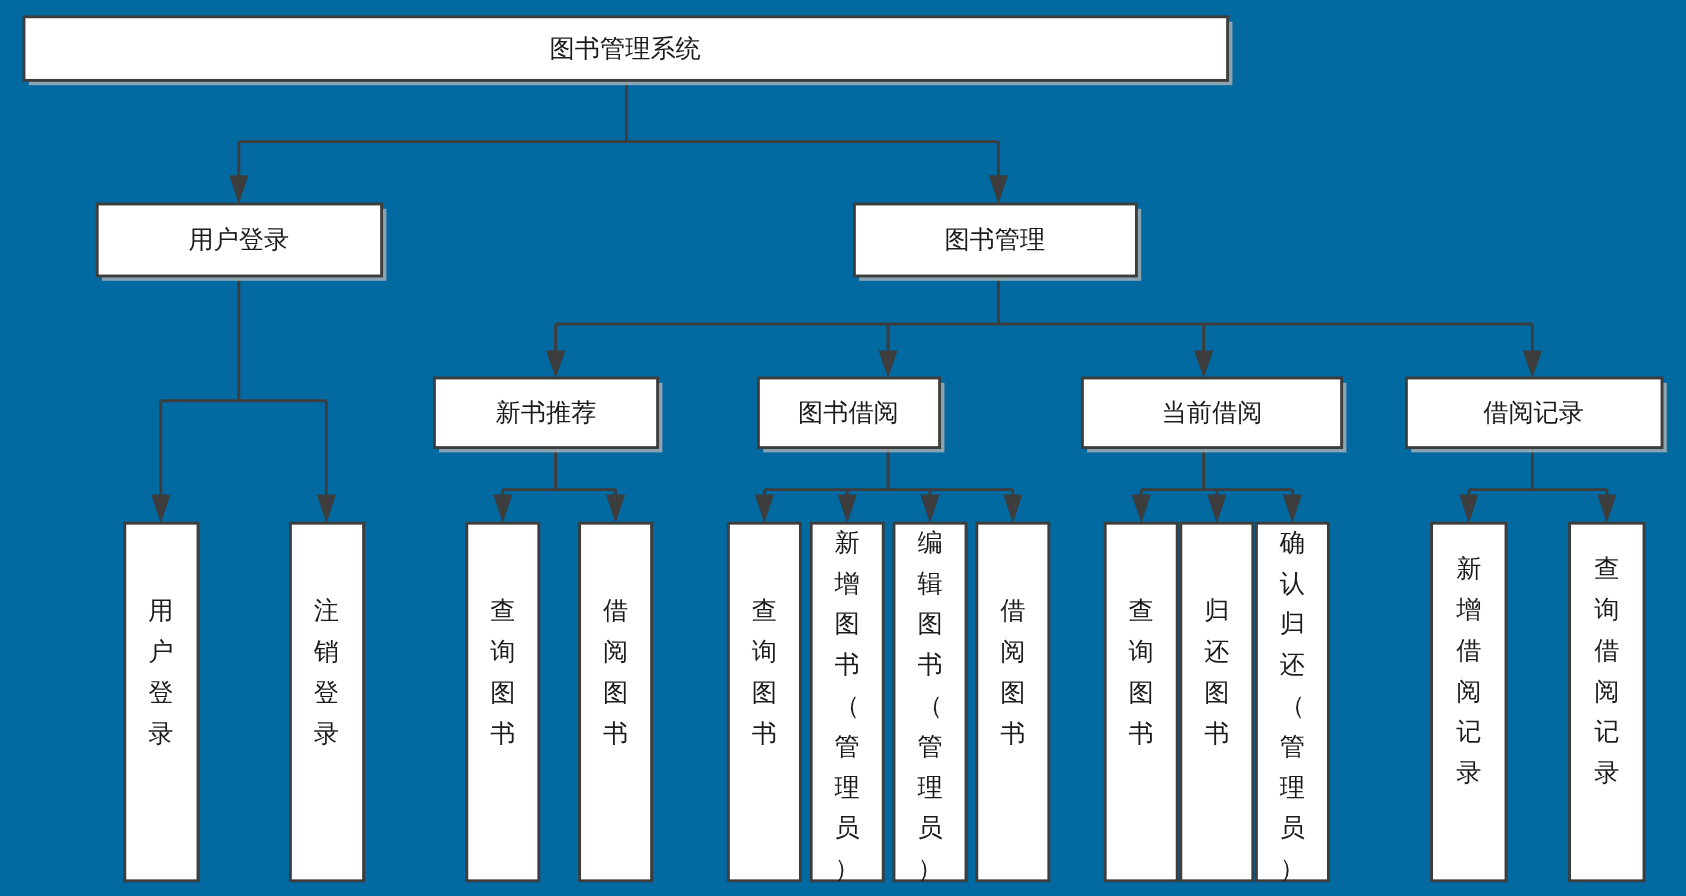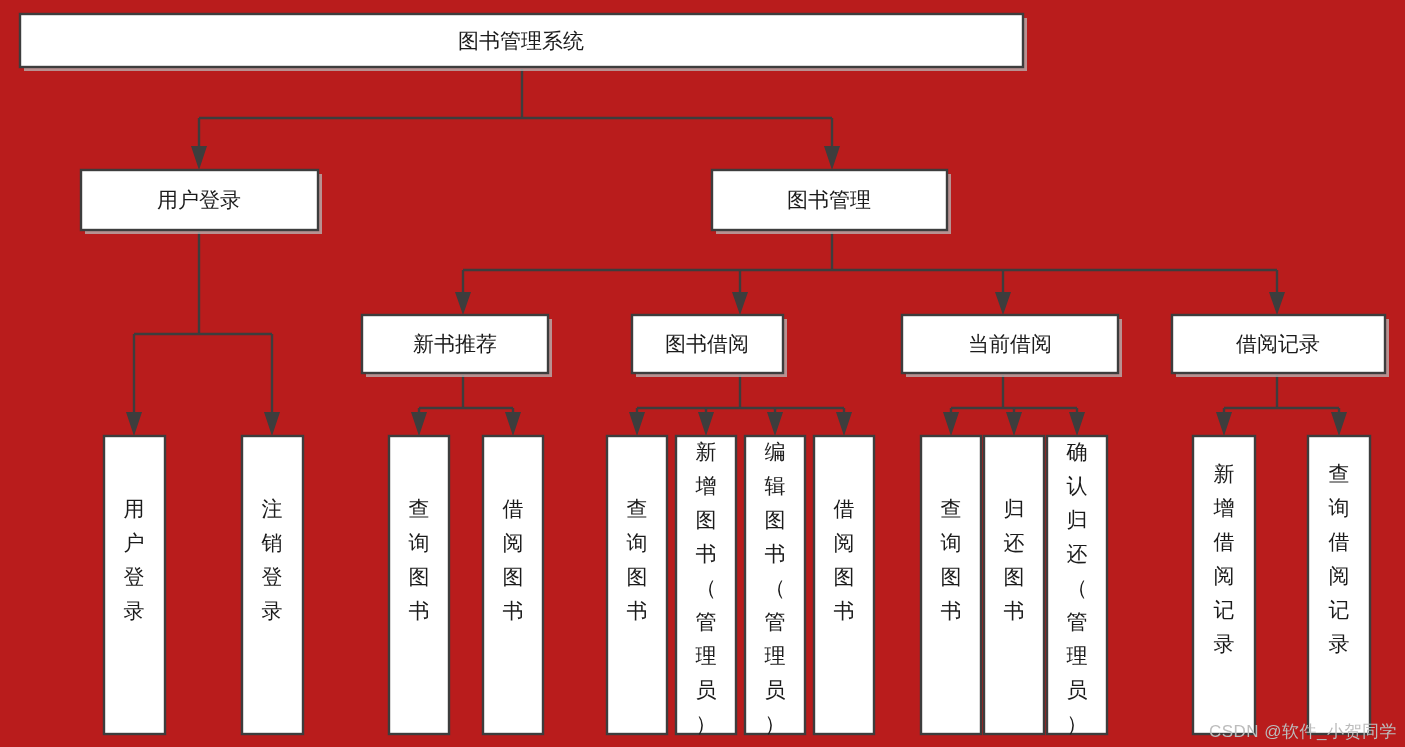--- a/index.html
+++ b/index.html
@@ -10,21 +10,21 @@
   body {
     width: 1405px;
     height: 747px;
     font-family: "Liberation Sans", "DejaVu Sans", sans-serif;
     overflow: hidden;
   }
   #diagram-root {
     position: relative;
     width: 1405px;
     height: 747px;
-    background: #b91c1c;
+    background: #0369a1;
   }
   svg.flow {
     position: absolute;
     top: 0;
     left: 0;
     width: 1405px;
     height: 747px;
   }
   .node-box {
     fill: #ffffff;
@@ -232,14 +232,13 @@
       <rect class="node-box" x="1193" y="436" width="62" height="298"></rect>
       <text class="leaf-label-v" x="1224" y="481"><tspan x="1224" y="481">新</tspan><tspan x="1224" y="515">增</tspan><tspan x="1224" y="549">借</tspan><tspan x="1224" y="583">阅</tspan><tspan x="1224" y="617">记</tspan><tspan x="1224" y="651">录</tspan></text>
     </g>
     <g>
       <rect class="node-box" x="1308" y="436" width="62" height="298"></rect>
       <text class="leaf-label-v" x="1339" y="481"><tspan x="1339" y="481">查</tspan><tspan x="1339" y="515">询</tspan><tspan x="1339" y="549">借</tspan><tspan x="1339" y="583">阅</tspan><tspan x="1339" y="617">记</tspan><tspan x="1339" y="651">录</tspan></text>
     </g>
 
   </svg>
 
-  <div class="watermark">CSDN @软件_小贺同学</div>
 </div>
 
 </body></html>

